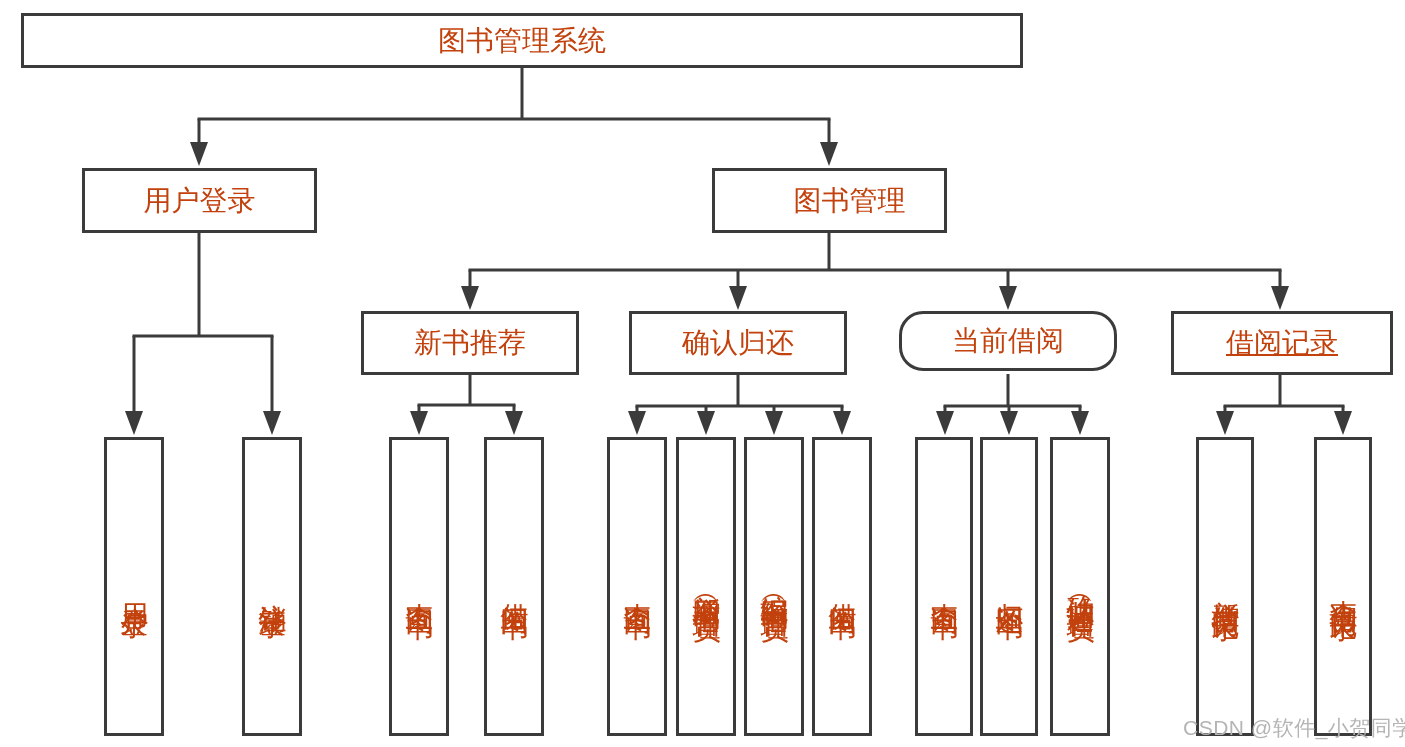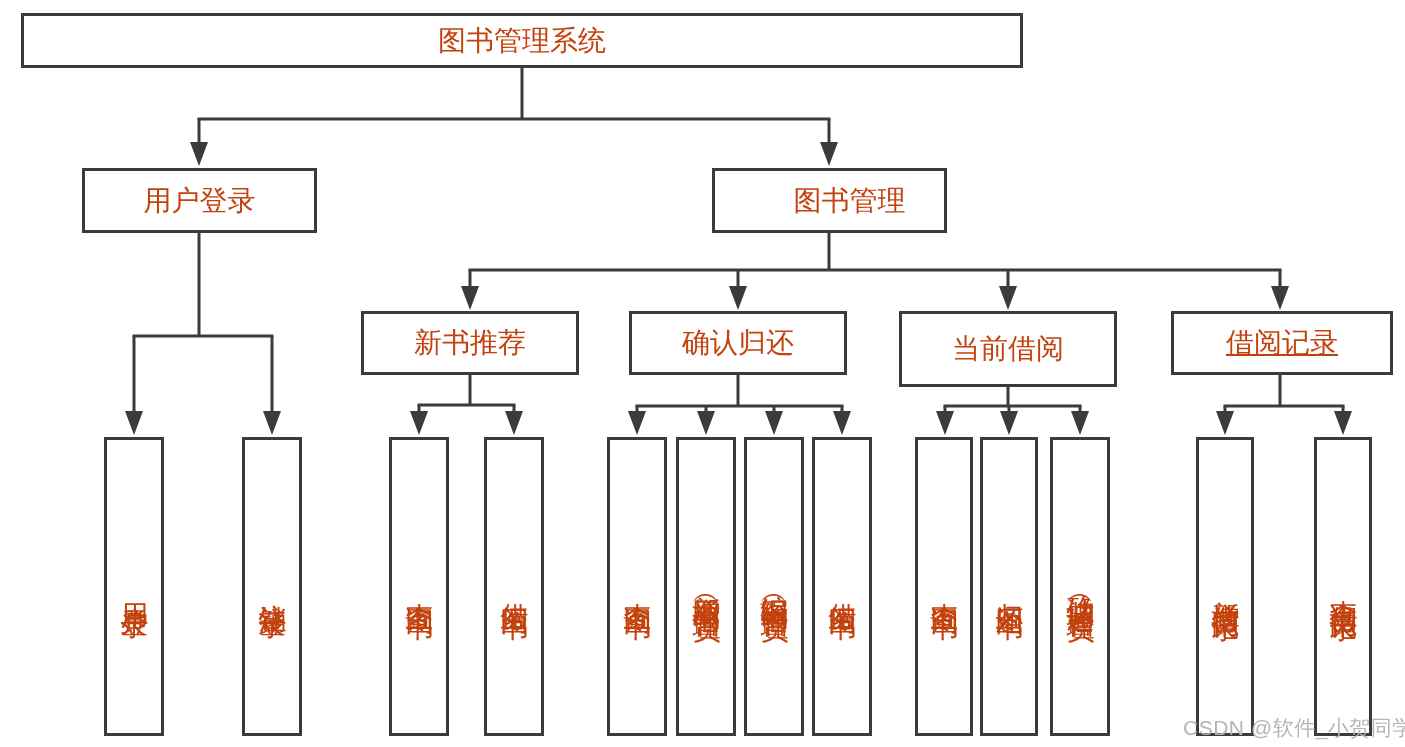--- a/index.html
+++ b/index.html
@@ -109,21 +109,21 @@
   <div class="box" style="left:712px;top:168px;width:235px;height:65px;padding-left:40px;">
     <span>图书管理</span>
   </div>
 
   <div class="box" style="left:361px;top:311px;width:218px;height:64px;">
     <span>新书推荐</span>
   </div>
   <div class="box" style="left:629px;top:311px;width:218px;height:64px;">
     <span>确认归还</span>
   </div>
-  <div class="box" style="left:899px;top:311px;width:218px;height:76px;">
+  <div class="box" style="left:899px;top:311px;width:218px;height:60px;border-radius:24px;">
     <span>当前借阅</span>
   </div>
   <div class="box" style="left:1171px;top:311px;width:222px;height:64px;text-decoration:underline;">
     <span>借阅记录</span>
   </div>
 
   <div class="box" style="left:104px;top:437px;width:60px;height:299px;">
     <span class="vtext">用户登录</span>
   </div>
   <div class="box" style="left:242px;top:437px;width:60px;height:299px;">

